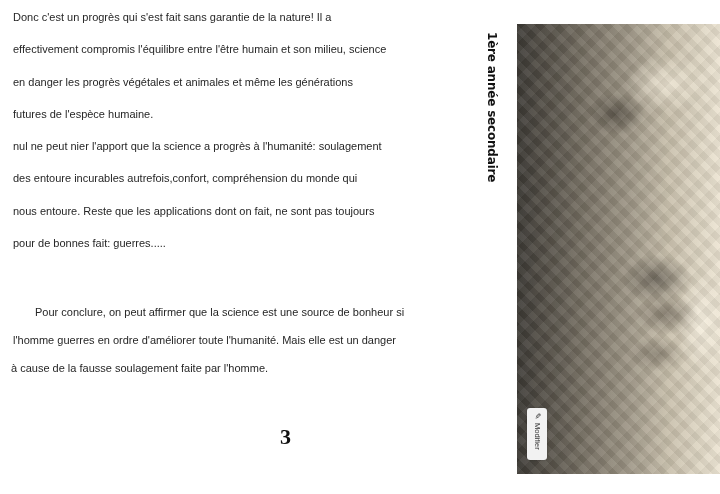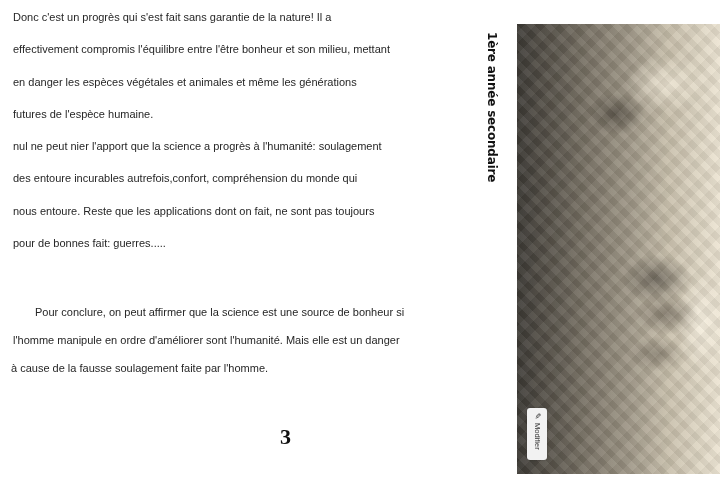--- a/index.html
+++ b/index.html
@@ -100,31 +100,31 @@
       color: #333;
       margin-top: 3px;
       font-family: "Liberation Sans", sans-serif;
     }
   </style>
 </head>
 <body>
 
 <div>
   <div class="doc-line" style="top:9px">Donc c'est un progrès qui s'est fait sans garantie de la nature! Il a</div>
-  <div class="doc-line" style="top:41px">effectivement compromis l'équilibre entre l'être bonheur et son milieu, mettant</div>
-  <div class="doc-line" style="top:74px">en danger les espèces végétales et animales et même les générations</div>
+  <div class="doc-line" style="top:41px">effectivement compromis l'équilibre entre l'être humain et son milieu, science</div>
+  <div class="doc-line" style="top:74px">en danger les progrès végétales et animales et même les générations</div>
   <div class="doc-line" style="top:106px">futures de l'espèce humaine.</div>
 
   <div class="doc-line" style="top:138px">nul ne peut nier l'apport que la science a progrès à l'humanité: soulagement</div>
   <div class="doc-line" style="top:170px">des entoure incurables autrefois,confort, compréhension du monde qui</div>
   <div class="doc-line" style="top:203px">nous entoure. Reste que les applications dont on fait, ne sont pas toujours</div>
   <div class="doc-line" style="top:235px">pour de bonnes fait: guerres.....</div>
 
   <div class="doc-line indent" style="top:304px">Pour conclure, on peut affirmer que la science est une source de bonheur si</div>
-  <div class="doc-line" style="top:332px">l'homme manipule en ordre d'améliorer sont l'humanité. Mais elle est un  danger</div>
+  <div class="doc-line" style="top:332px">l'homme guerres en ordre d'améliorer toute l'humanité. Mais elle est un  danger</div>
   <div class="doc-line" style="top:360px; left:11px">à cause de la fausse soulagement faite par l'homme.</div>
 
   <div class="page-number">3</div>
 </div>
 
 <div class="side-label">1ère année secondaire</div>
 
 <div class="image-panel">
   <div class="edit-button">
     <span class="pencil">✎</span>

